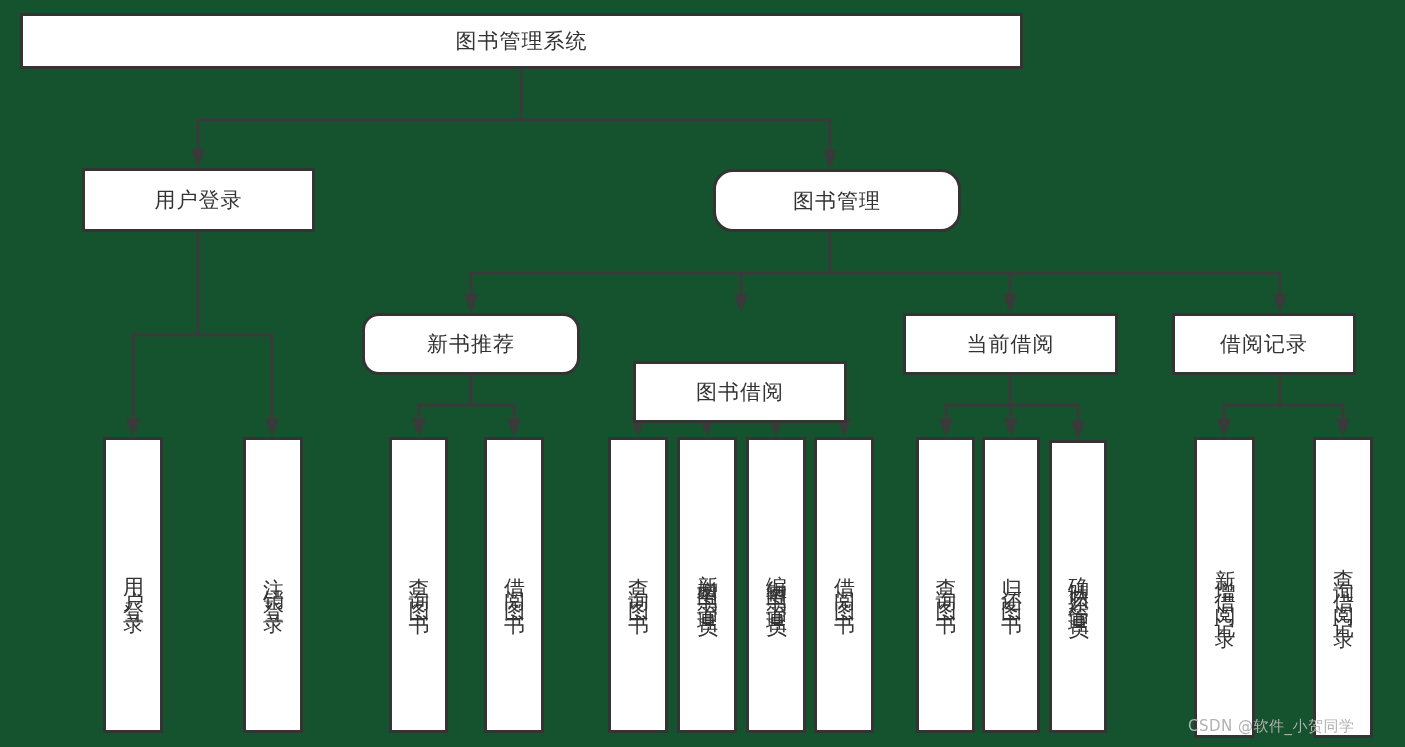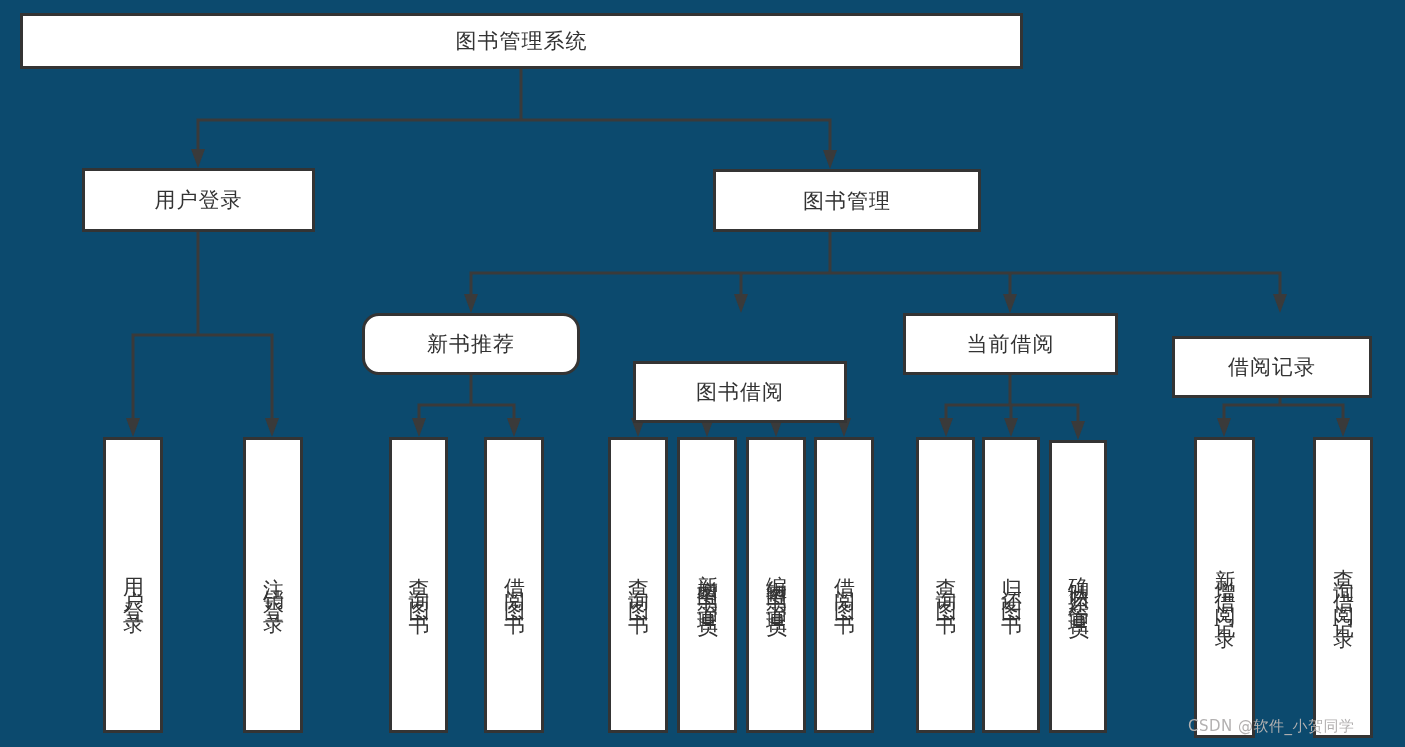--- a/index.html
+++ b/index.html
@@ -1,17 +1,17 @@
 <!DOCTYPE html>
 <html><head>
 <meta charset="utf-8">
 <style>
   html,body{margin:0;padding:0;background:#ffffff;}
   .stage{
-    position:relative;width:1405px;height:747px;background:#0c4a6e;overflow:hidden;
+    position:relative;width:1405px;height:747px;background:#14532d;overflow:hidden;
     font-family:"DejaVu Sans","Liberation Sans",sans-serif;color:#333333;
   }
   svg.wires{position:absolute;left:0;top:0;z-index:1;}
   .box{
     position:absolute;box-sizing:border-box;border:3px solid #343434;background:#ffffff;
     display:flex;align-items:center;justify-content:center;z-index:2;
   }
   .h-label{font-size:21px;letter-spacing:1px;white-space:nowrap;}
   .leaf .v-label{
     writing-mode:vertical-rl;text-orientation:mixed;
@@ -81,34 +81,34 @@
     </g>
   </svg>
 
   <div class="box" style="left:20px;top:13px;width:1003px;height:56px;">
     <span class="h-label">图书管理系统</span>
   </div>
 
   <div class="box" style="left:82px;top:168px;width:233px;height:64px;">
     <span class="h-label">用户登录</span>
   </div>
-  <div class="box" style="left:713px;top:169px;width:268px;height:63px;">
+  <div class="box" style="left:713px;top:169px;width:248px;height:63px;border-radius:20px;">
     <span class="h-label">图书管理</span>
   </div>
 
   <div class="box" style="left:362px;top:313px;width:218px;height:62px;border-radius:17px;">
     <span class="h-label">新书推荐</span>
   </div>
   <div class="box" style="left:633px;top:313px;width:214px;height:62px;margin-top:48px;">
     <span class="h-label">图书借阅</span>
   </div>
   <div class="box" style="left:903px;top:313px;width:215px;height:62px;">
     <span class="h-label">当前借阅</span>
   </div>
-  <div class="box" style="left:1172px;top:313px;width:200px;height:62px;margin-top:23px;">
+  <div class="box" style="left:1172px;top:313px;width:184px;height:62px;">
     <span class="h-label">借阅记录</span>
   </div>
 
   <div class="box leaf" style="left:103px;top:437px;width:60px;height:296px;">
     <span class="v-label">用户登录</span>
   </div>
   <div class="box leaf" style="left:243px;top:437px;width:60px;height:296px;">
     <span class="v-label">注销登录</span>
   </div>
 

